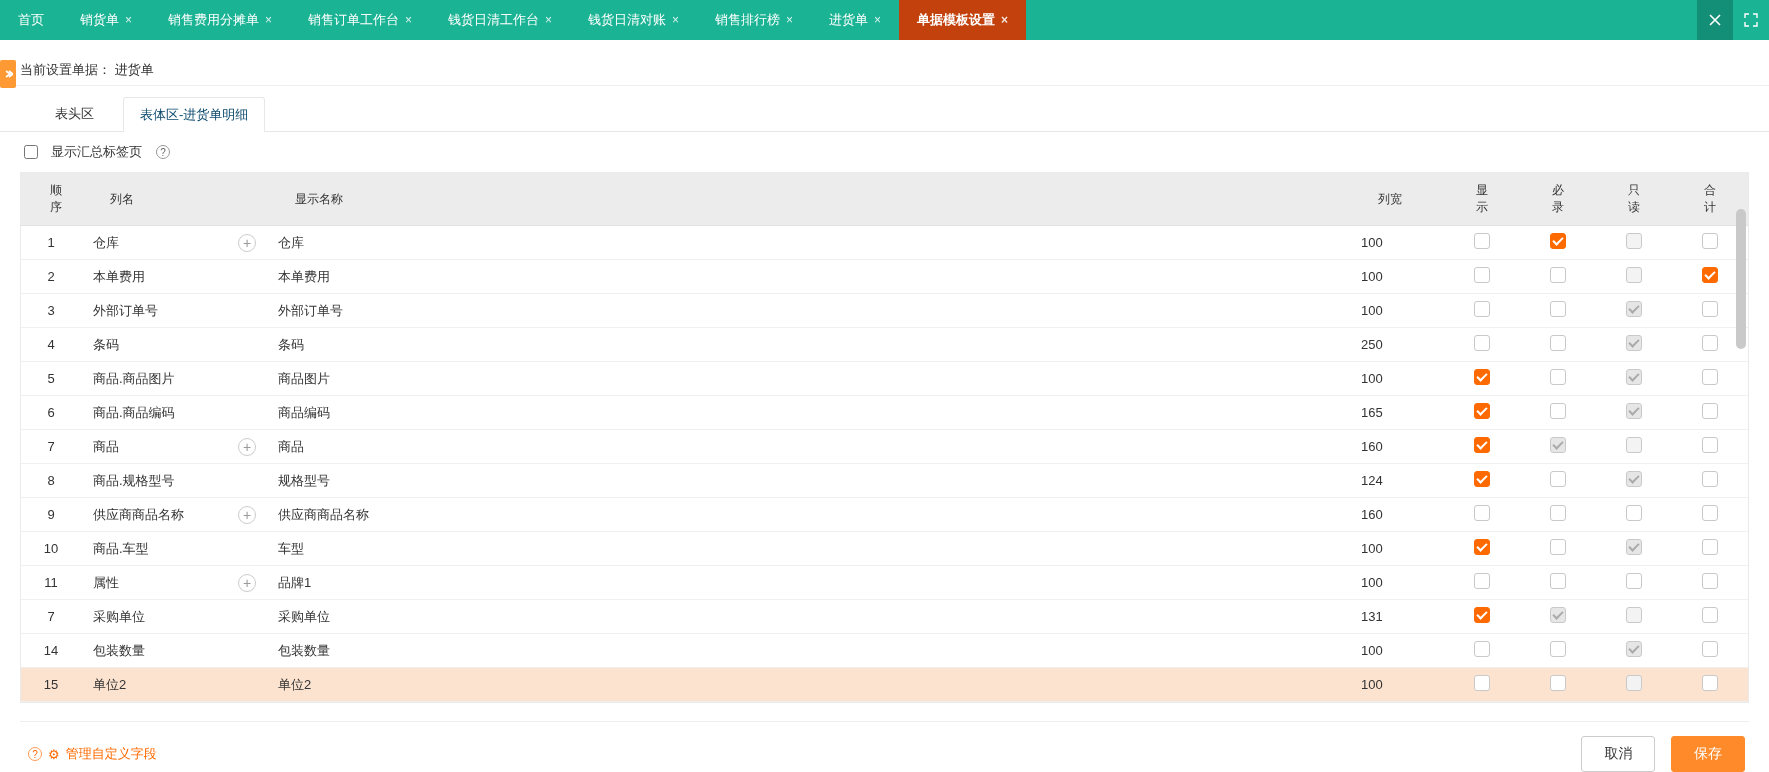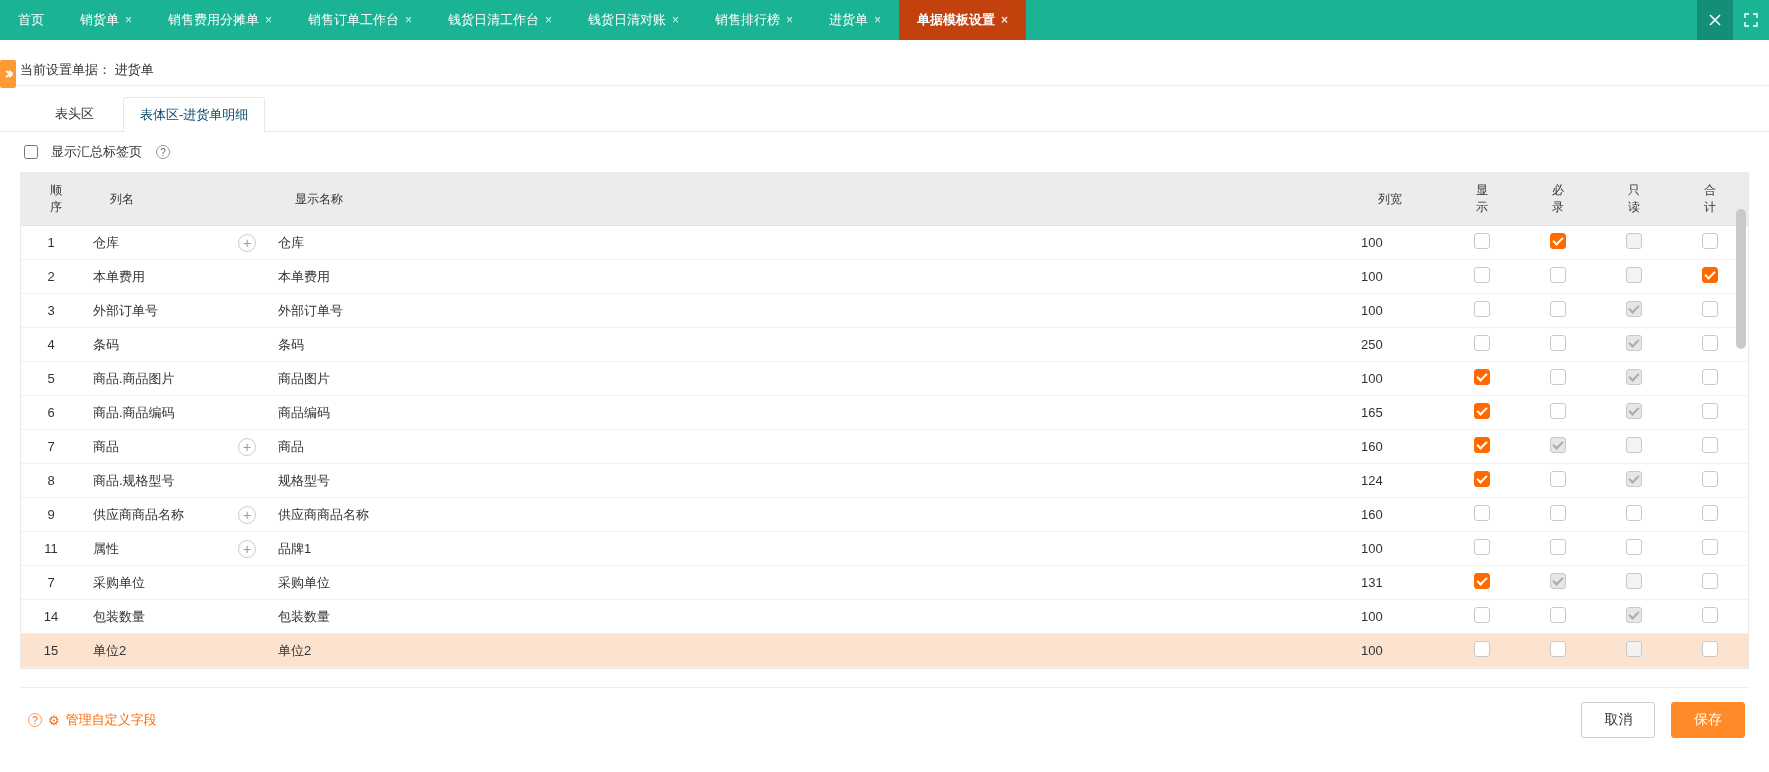--- a/index.html
+++ b/index.html
@@ -256,20 +256,30 @@
             <td class="col-seq" style="text-align: center;">9</td>
             <td class="col-name" style="position: relative;"><span>供应商商品名称</span><span class="plus-btn">+</span></td>
             <td>供应商商品名称</td>
             <td>160</td>
             <td class="col-chk" style="text-align: center;"><span class="chk"></span></td>
             <td class="col-chk" style="text-align: center;"><span class="chk"></span></td>
             <td class="col-chk" style="text-align: center;"><span class="chk"></span></td>
             <td class="col-chk" style="text-align: center;"><span class="chk"></span></td>
           </tr>
           <tr>
+            <td class="col-seq" style="text-align: center;">10</td>
+            <td class="col-name" style="position: relative;"><span>商品.车型</span></td>
+            <td>车型</td>
+            <td>100</td>
+            <td class="col-chk" style="text-align: center;"><span class="chk checked"></span></td>
+            <td class="col-chk" style="text-align: center;"><span class="chk"></span></td>
+            <td class="col-chk" style="text-align: center;"><span class="chk checked disabled"></span></td>
+            <td class="col-chk" style="text-align: center;"><span class="chk"></span></td>
+          </tr>
+          <tr>
             <td class="col-seq" style="text-align: center;">11</td>
             <td class="col-name" style="position: relative;"><span>属性</span><span class="plus-btn">+</span></td>
             <td>品牌1</td>
             <td>100</td>
             <td class="col-chk" style="text-align: center;"><span class="chk"></span></td>
             <td class="col-chk" style="text-align: center;"><span class="chk"></span></td>
             <td class="col-chk" style="text-align: center;"><span class="chk"></span></td>
             <td class="col-chk" style="text-align: center;"><span class="chk"></span></td>
           </tr>
           <tr>

